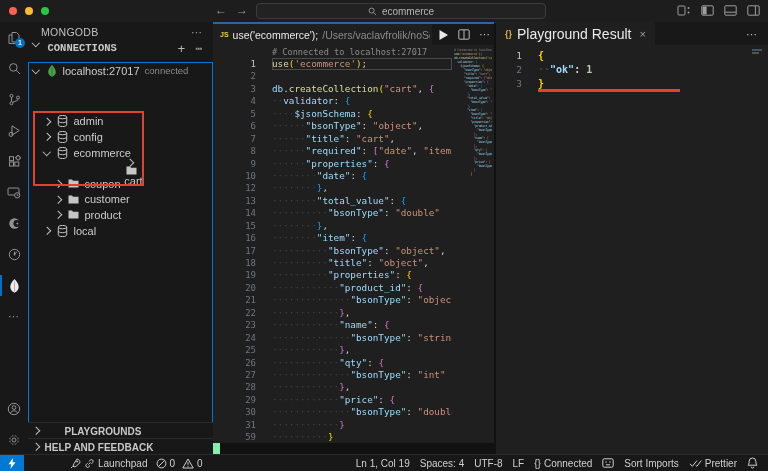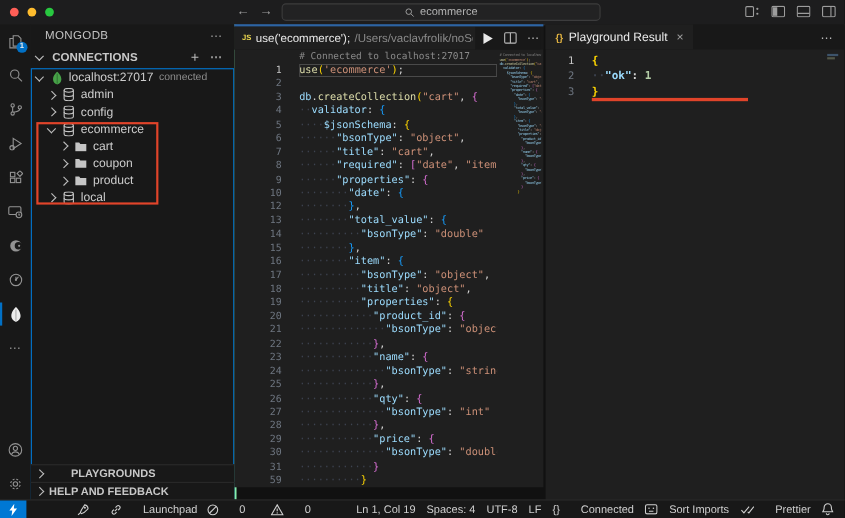--- a/index.html
+++ b/index.html
@@ -23,25 +23,25 @@
   .activitybar{position:absolute;left:0;top:22px;bottom:16px;width:28px;background:#181818;border-right:1px solid #2b2b2b;
                display:flex;flex-direction:column;align-items:center;}
   .ab-item{width:28px;height:31px;display:flex;align-items:center;justify-content:center;position:relative;opacity:.92;}
   .ab-item.active::before{content:"";position:absolute;left:0;top:5px;bottom:5px;width:2px;background:#0078d4;}
   .ab-badge{position:absolute;right:3px;bottom:5px;width:10px;height:10px;border-radius:50%;background:#0078d4;
             color:#fff;font-size:7px;line-height:10px;text-align:center;font-weight:bold;}
   .ab-spacer{flex:1}
   .ab-more{color:#9d9d9d;font-size:11px;letter-spacing:1px;}
 
   
-  .sidebar{position:absolute;left:28px;top:22px;bottom:16px;width:185px;background:#181818;border-right:2px solid #86efac;}
+  .sidebar{position:absolute;left:28px;top:22px;bottom:16px;width:185px;background:#181818;border-right:7px solid #86efac;}
   .sb-title{height:20px;display:flex;align-items:center;padding:0 10px 0 13px;font-size:10.5px;color:#c2c2c2;letter-spacing:.3px;}
   .sb-title .grow,.sb-sect .grow{flex:1}
   .sb-more{color:#9d9d9d;font-size:11px;letter-spacing:1px;}
-  .sb-sect{height:19px;display:flex;align-items:center;padding:0 10px 0 5px;font-size:10.5px;font-weight:bold;color:#c8c8c8;gap:2px;}
+  .sb-sect{height:19px;display:flex;padding:0 10px 0 5px;font-size:10.5px;font-weight:bold;color:#c8c8c8;gap:2px;font-family:Liberation Mono, monospace;}
   .sb-plus{color:#b9b9b9;font-size:13px;font-weight:normal;margin-right:8px;}
   .treebox{position:absolute;left:0;top:40px;height:445px;right:0;border:1px solid #0078d4;box-sizing:border-box;overflow:hidden;}
   .trow{height:15.6px;display:flex;align-items:center;font-size:11px;color:#cccccc;white-space:nowrap;}
   .trow .extra{color:#8c8c8c;font-size:9.5px;margin-left:5px;}
   .chev{width:4.5px;height:4.5px;border-right:1.1px solid #bdbdbd;border-bottom:1.1px solid #bdbdbd;display:inline-block;flex:none;margin-right:7px;}
   .chev.col{transform:rotate(-45deg)}
   .chev.exp{transform:rotate(45deg);margin-top:-2px;}
   .ticon{display:inline-flex;width:12px;justify-content:center;margin-right:5px;flex:none;}
   .sb-bottom{position:absolute;left:0;right:0;height:16px;border-top:1px solid #2b2b2b;display:flex;align-items:center;
              padding-left:5px;font-size:10px;font-weight:bold;color:#c8c8c8;background:#181818;}
@@ -71,37 +71,37 @@
   .tok.ws{color:#3d4350}
 
   .minimap{position:absolute;top:26px;right:2px;width:38px;bottom:40px;overflow:hidden;opacity:.85;}
   .ml{white-space:pre;font-family:"DejaVu Sans Mono",monospace;font-size:3.4px;line-height:4px;letter-spacing:-.4px;}
 
   
   .rightpanel{position:absolute;left:496px;top:22px;bottom:16px;right:0;background:#1f1f1f;}
   .rp-tabbar{position:absolute;left:0;top:0;right:0;height:23px;background:#181818;display:flex;}
   .rp-tab{display:flex;align-items:center;gap:5px;background:#1f1f1f;height:23px;padding:0 9px;}
   .bracebadge{color:#e2b341;font-size:9px;font-weight:bold;}
-  .rp-label{font-size:11px;color:#eaeaea;white-space:nowrap;}
+  .rp-label{font-size:14px;color:#eaeaea;white-space:nowrap;}
   .rp-close{color:#9d9d9d;font-size:11px;margin-left:3px;}
   .rp-more{position:absolute;right:10px;top:6px;color:#b9b9b9;font-size:11px;letter-spacing:1px;}
   .resultcode{position:absolute;left:0;top:23px;right:0;bottom:0;padding-top:4px;
               font-family:"DejaVu Sans Mono",monospace;font-size:10px;font-weight:bold;}
   .resultcode .cl{height:14px;line-height:14px;}
   .resultcode .g{width:26px;padding-right:16px;font-size:9.5px;font-weight:normal;}
   .rp-minimap{position:absolute;right:4px;top:27px;width:12px;height:10px;opacity:.7;}
   .rp-minimap i{display:block;height:2px;margin-bottom:1px;background:#6a6f5a;}
   .rp-minimap i:first-child{width:10px;background:#4a6a8a;}
   .rp-minimap i:nth-child(2){width:7px;}
 
   
   .statusbar{position:absolute;left:0;right:0;bottom:0;height:16px;background:#181818;border-top:1px solid #2b2b2b;
              display:flex;align-items:center;font-size:10px;color:#cfcfcf;}
   .remote{width:24px;height:16px;background:#0078d4;display:flex;align-items:center;justify-content:center;flex:none;}
-  .sb-item{display:flex;align-items:center;gap:19px;padding:0 4px;white-space:nowrap;}
+  .sb-item{display:flex;align-items:center;gap:3px;padding:0 4px;white-space:nowrap;}
   .sb-left-gap{width:42px;flex:none;}
   .sb-right{margin-left:auto;display:flex;align-items:center;gap:2px;padding-right:6px;}
 
   
   .ann-box{position:absolute;left:33px;top:111px;width:111px;height:75px;border:2px solid #e0442a;box-sizing:border-box;z-index:60;pointer-events:none;}
   .ann-line{position:absolute;left:538px;top:89px;width:142px;height:3px;background:#e0442a;z-index:60;pointer-events:none;}
 
   svg{flex:none}
 </style>
 </head>
@@ -248,21 +248,21 @@
         <span class="chev exp"></span>
         <span class="ticon">
           <svg width="10" height="12" viewBox="0 0 10 12">
             <path d="M5 0C5 0 1.2 3.5 1.2 7c0 2.5 1.9 4.2 3.3 4.6L5 12l.5-.4C6.9 11.2 8.8 9.5 8.8 7 8.8 3.5 5 0 5 0z" fill="#47a248"></path>
             <path d="M5 2v9" stroke="#2e6b31" stroke-width=".8"></path>
           </svg>
         </span>
         <span>localhost:27017</span>
         <span class="extra">connected</span>
       </div>
-      <div class="trow" style="padding-left: 15px;">
+      <div class="trow" style="padding-left: 15px; margin-top: 35px;">
         <span class="chev col"></span>
         <span class="ticon">
           <svg width="11" height="12" viewBox="0 0 11 12">
             <ellipse cx="5.5" cy="2.1" rx="4.2" ry="1.7" fill="none" stroke="#c5c5c5"></ellipse>
             <path d="M1.3 2.1v7.7c0 1 1.9 1.8 4.2 1.8s4.2-.8 4.2-1.8V2.1" fill="none" stroke="#c5c5c5"></path>
             <path d="M1.3 5.9c0 1 1.9 1.8 4.2 1.8s4.2-.8 4.2-1.8" fill="none" stroke="#c5c5c5"></path>
           </svg>
         </span>
         <span>admin</span>
       </div>
@@ -281,37 +281,46 @@
         <span class="chev exp"></span>
         <span class="ticon">
           <svg width="11" height="12" viewBox="0 0 11 12">
             <ellipse cx="5.5" cy="2.1" rx="4.2" ry="1.7" fill="none" stroke="#c5c5c5"></ellipse>
             <path d="M1.3 2.1v7.7c0 1 1.9 1.8 4.2 1.8s4.2-.8 4.2-1.8V2.1" fill="none" stroke="#c5c5c5"></path>
             <path d="M1.3 5.9c0 1 1.9 1.8 4.2 1.8s4.2-.8 4.2-1.8" fill="none" stroke="#c5c5c5"></path>
           </svg>
         </span>
         <span>ecommerce</span>
       </div>
-      <div class="trow" style="padding-left: 26px;">
+      <div class="trow" style="padding-left: 26px; flex-direction: column;">
         <span class="chev col"></span>
         <span class="ticon">
           <svg width="11" height="9" viewBox="0 0 11 9">
             <path d="M.5.5h3.5l1 1.3h5.5v6.7H.5z" fill="#c5c5c5"></path>
           </svg>
         </span>
         <span>cart</span>
       </div>
       <div class="trow" style="padding-left: 26px;">
         <span class="chev col"></span>
         <span class="ticon">
           <svg width="11" height="9" viewBox="0 0 11 9">
             <path d="M.5.5h3.5l1 1.3h5.5v6.7H.5z" fill="#c5c5c5"></path>
           </svg>
         </span>
         <span>coupon</span>
+      </div>
+      <div class="trow" style="padding-left: 26px;">
+        <span class="chev col"></span>
+        <span class="ticon">
+          <svg width="11" height="9" viewBox="0 0 11 9">
+            <path d="M.5.5h3.5l1 1.3h5.5v6.7H.5z" fill="#c5c5c5"></path>
+          </svg>
+        </span>
+        <span>customer</span>
       </div>
       <div class="trow" style="padding-left: 26px;">
         <span class="chev col"></span>
         <span class="ticon">
           <svg width="11" height="9" viewBox="0 0 11 9">
             <path d="M.5.5h3.5l1 1.3h5.5v6.7H.5z" fill="#c5c5c5"></path>
           </svg>
         </span>
         <span>product</span>
       </div>

